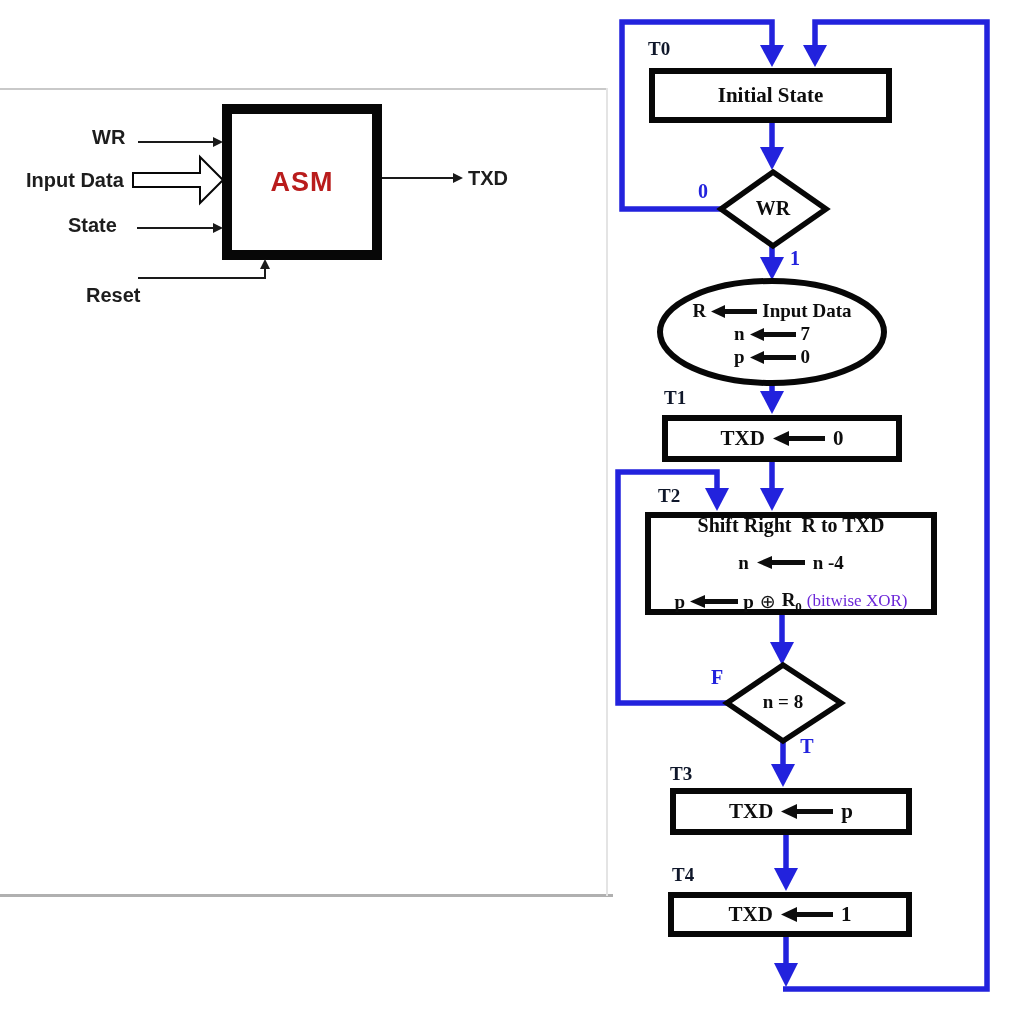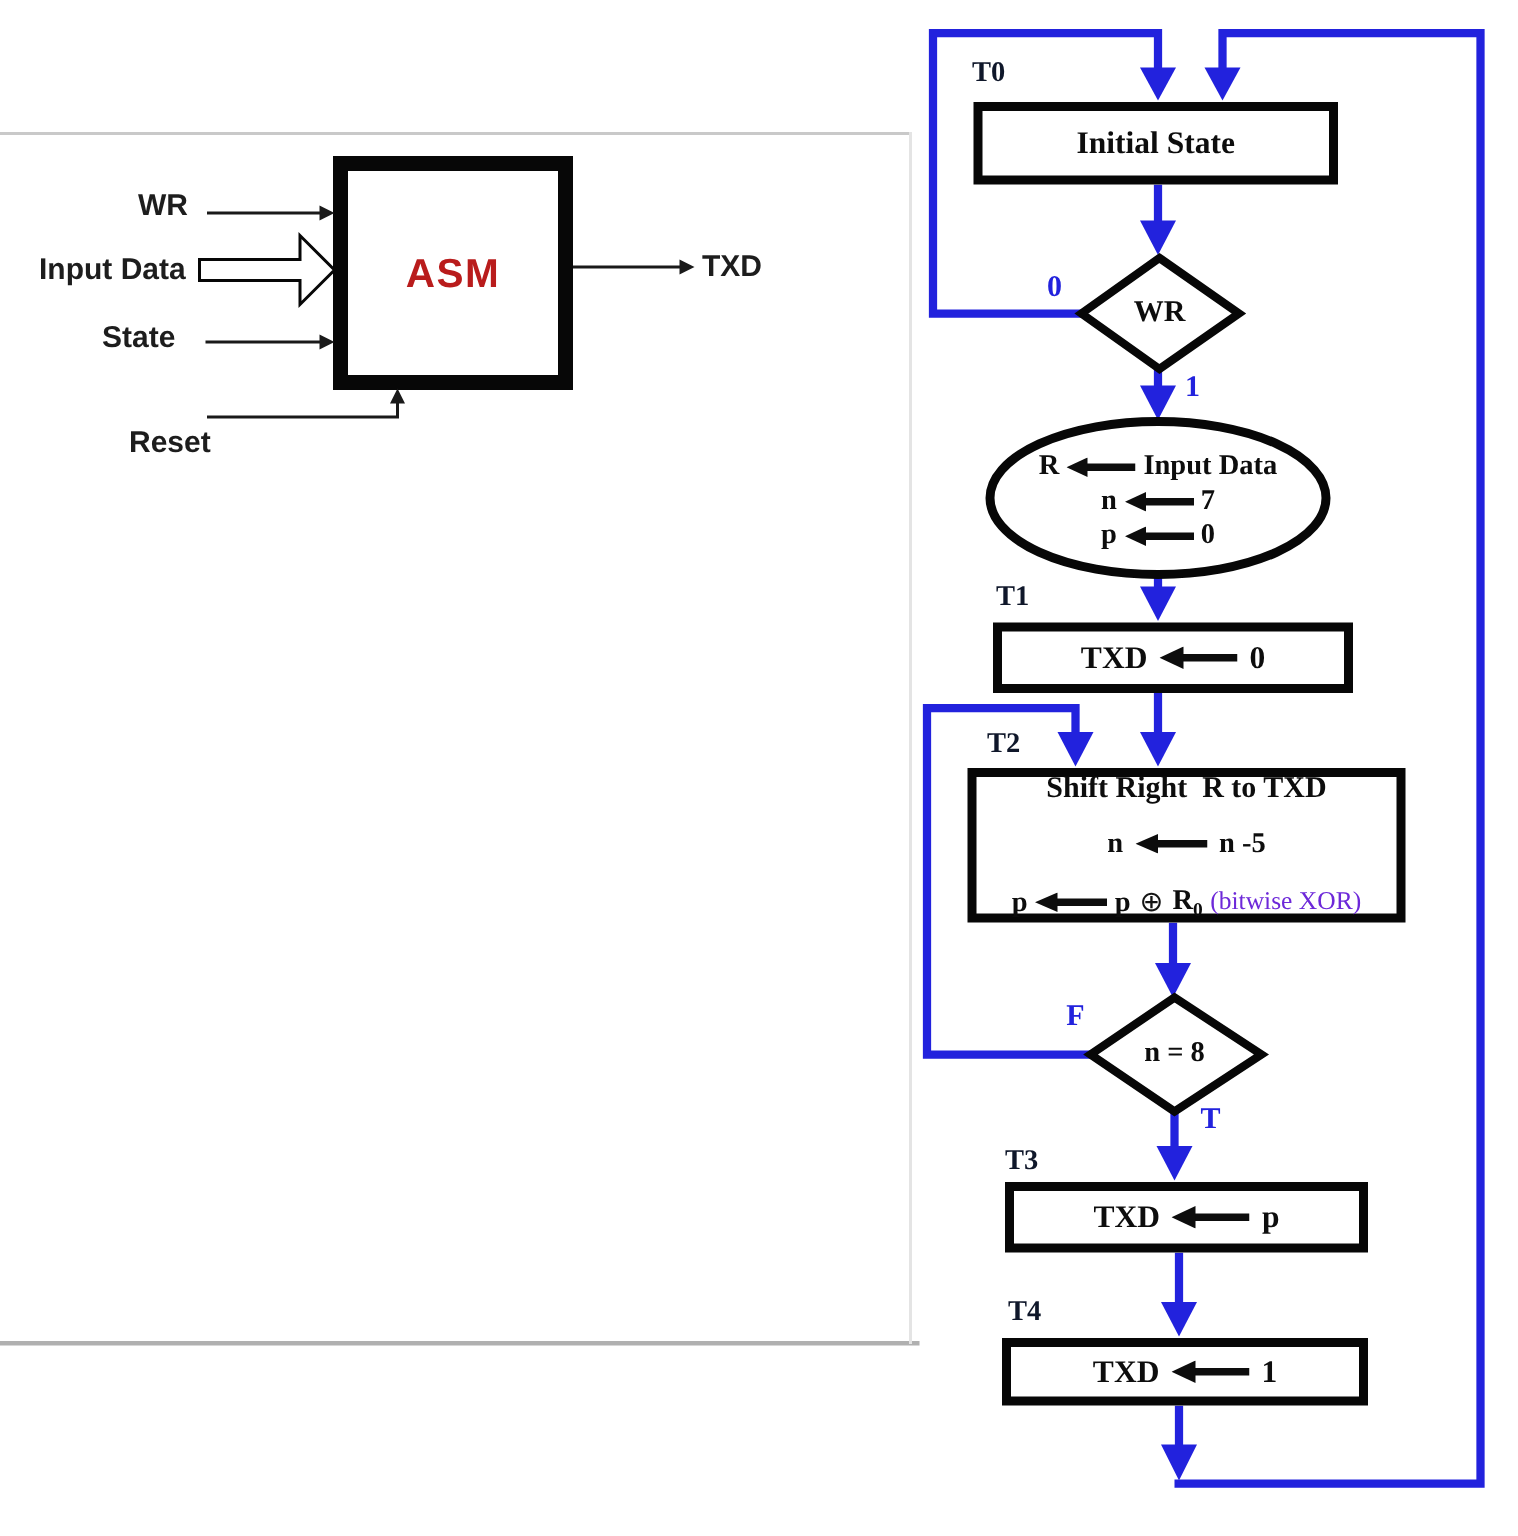--- a/index.html
+++ b/index.html
@@ -182,21 +182,21 @@
   </div>
 
   <div class="state-box" id="t2-box" style="left:645px;top:512px;width:292px;height:103px;">
     <div class="t2-title">Shift Right  R to TXD</div>
     <div class="row">
       <span class="bold-serif">n</span>
       <svg class="assign-arrow" width="48" height="13" viewBox="0 0 48 13">
           <rect x="13" y="4" width="35" height="5" fill="#0d0d0d"></rect>
           <polygon points="15,0 15,13 0,6.5" fill="#0d0d0d"></polygon>
         </svg>
-      <span class="bold-serif">n -5</span>
+      <span class="bold-serif">n -4</span>
     </div>
     <div class="row" style="gap:5px;">
       <span class="bold-serif">p</span>
       <svg class="assign-arrow" width="48" height="13" viewBox="0 0 48 13">
           <rect x="13" y="4" width="35" height="5" fill="#0d0d0d"></rect>
           <polygon points="15,0 15,13 0,6.5" fill="#0d0d0d"></polygon>
         </svg>
       <span class="bold-serif">p</span>
       <span class="xor-sym">⊕</span>
       <span class="bold-serif"><span>R</span><sub class="reg-sub">0</sub></span>

